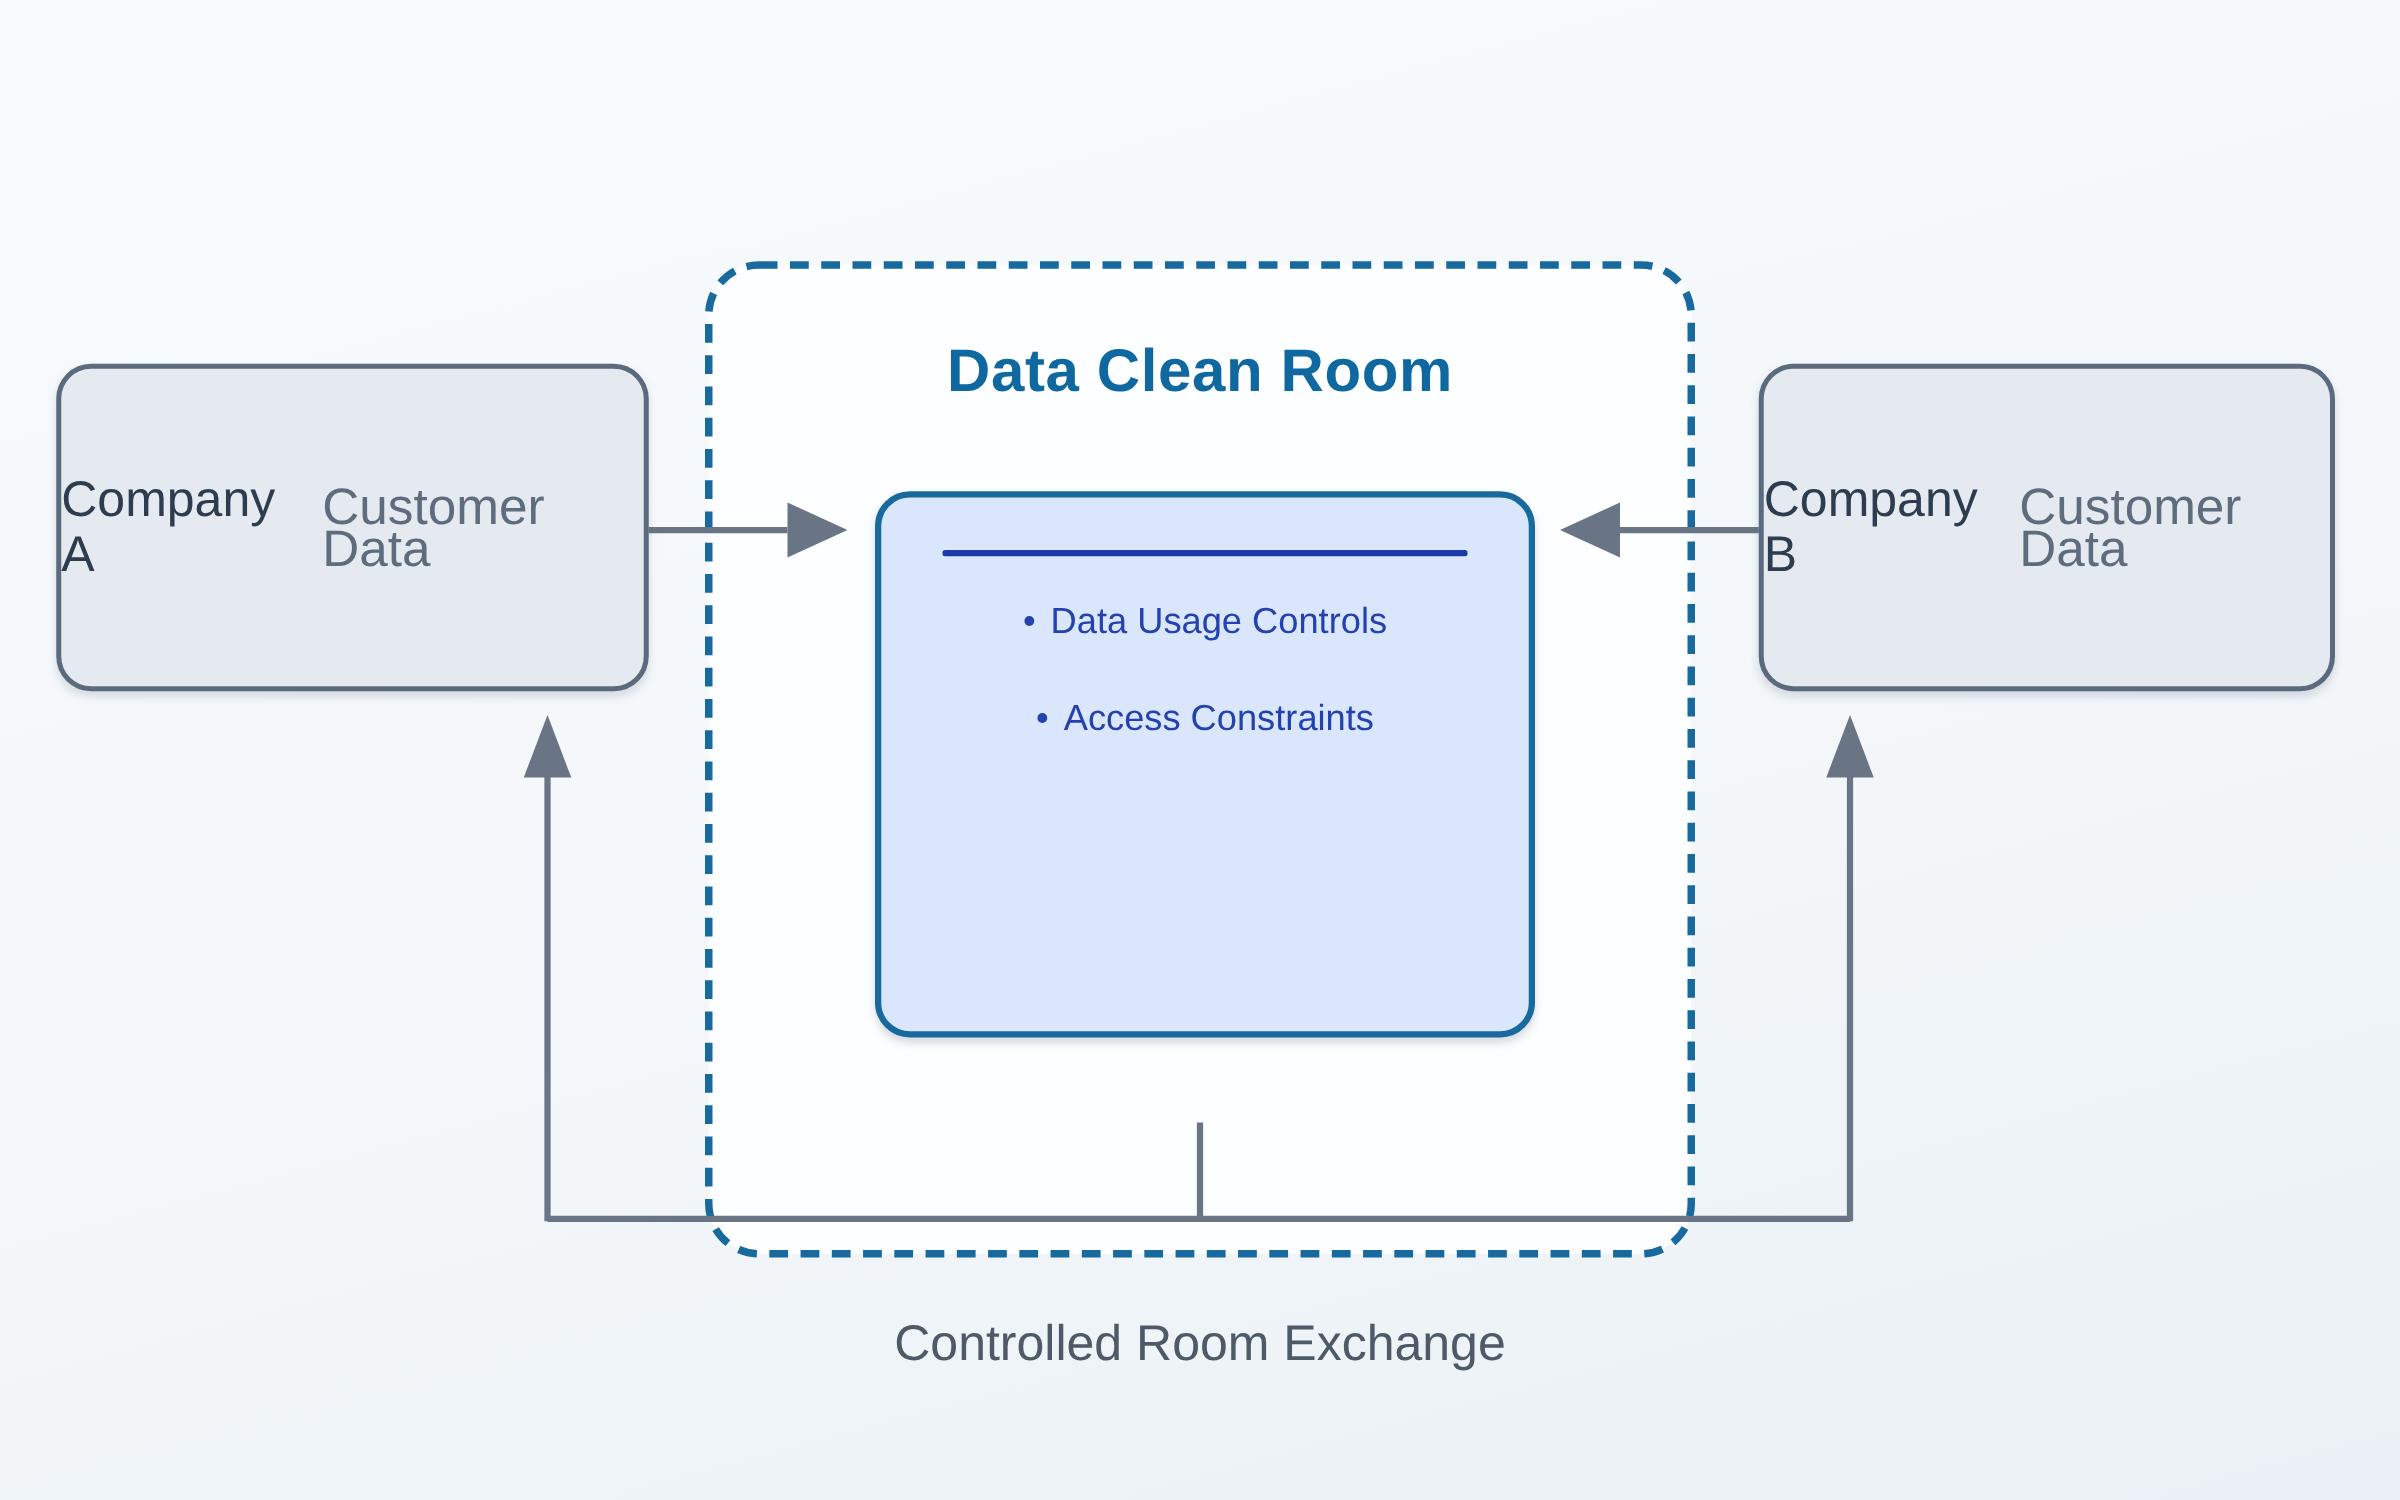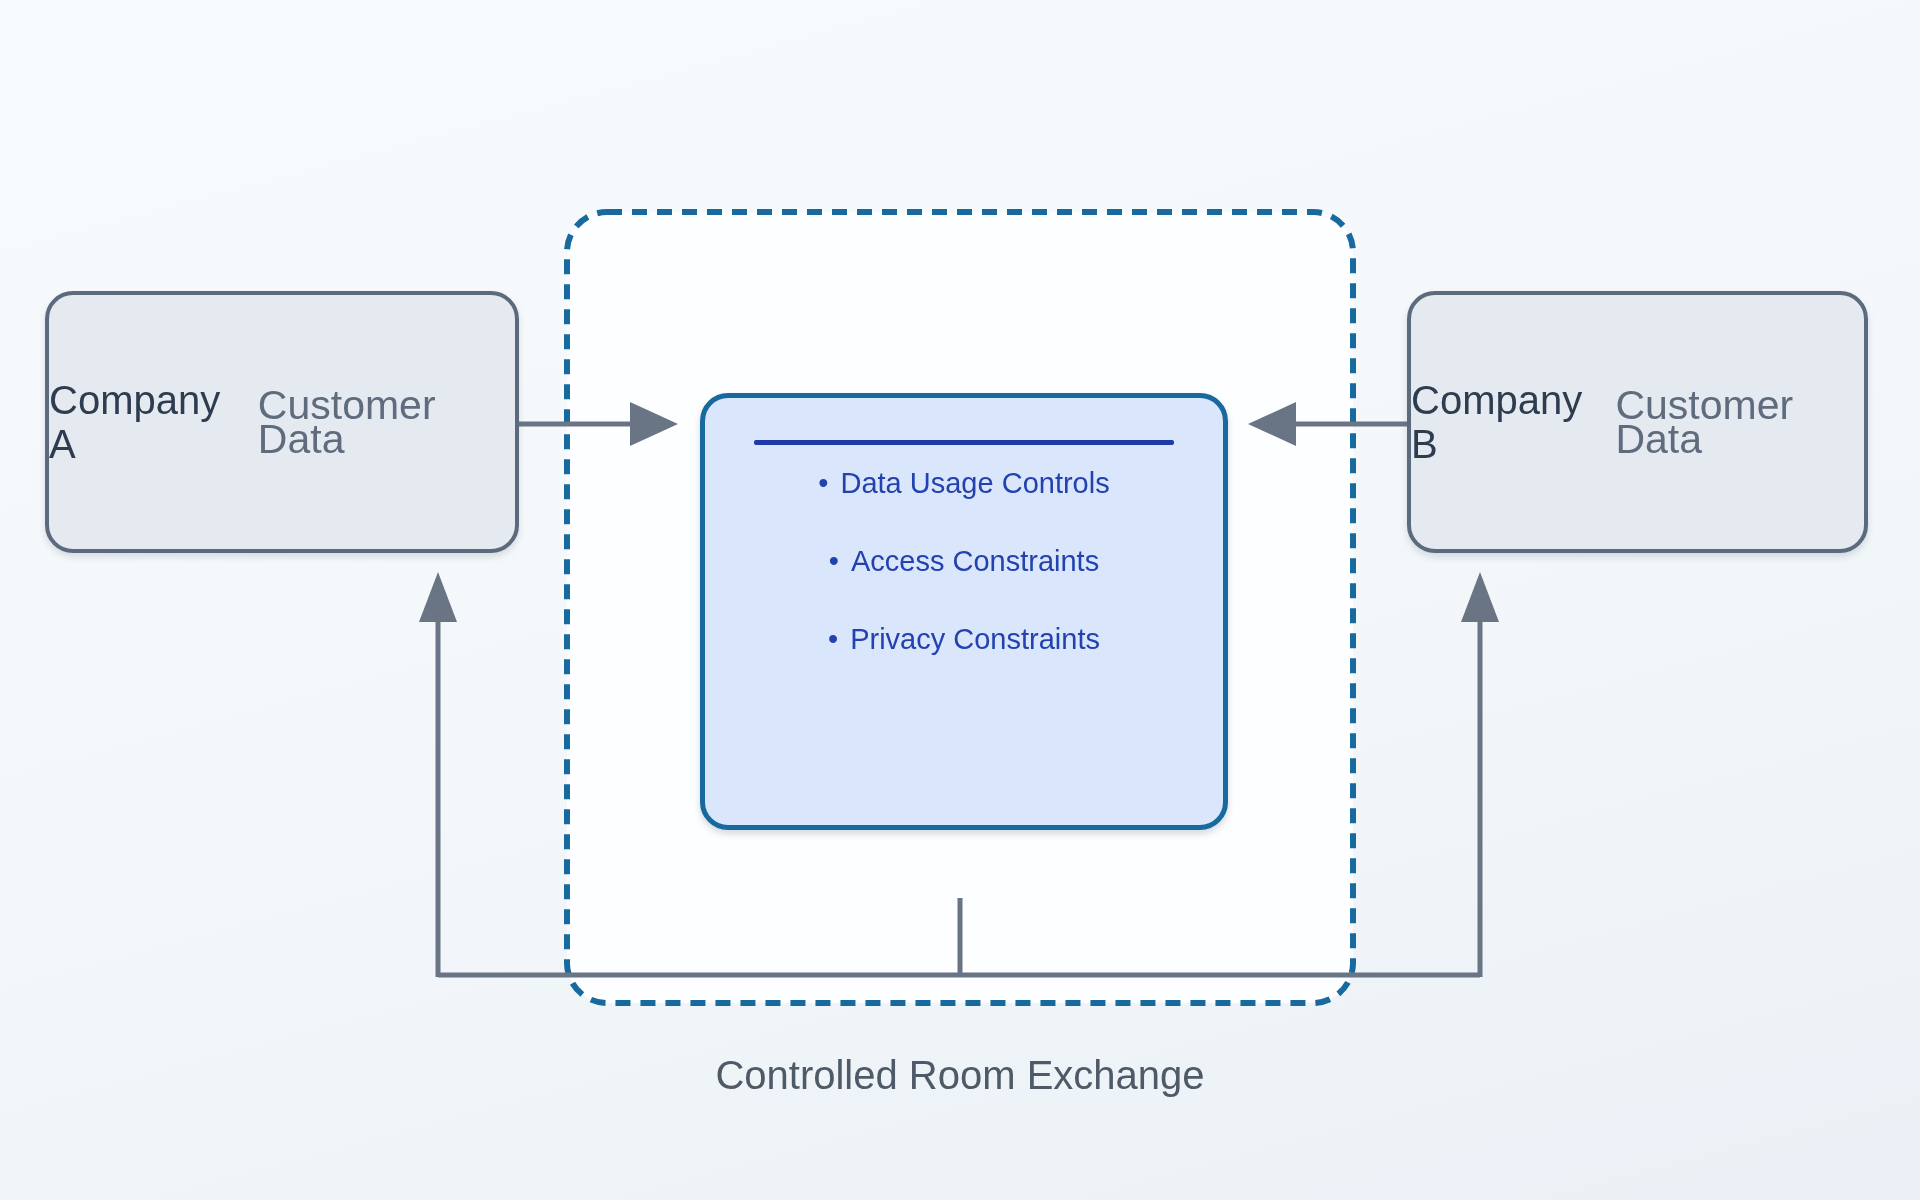--- a/index.html
+++ b/index.html
@@ -81,21 +81,21 @@
     color: #2342af;
   }
   .processing-divider {
     width: 420px;
     height: 5px;
     margin: 42px auto 0 auto;
     background: #1d3ba6;
     border-radius: 2px;
   }
   .bullet-list {
-    margin-top: 20px;
+    margin-top: 34px;
   }
   .bullet-item {
     font-size: 29px;
     line-height: 36px;
     margin-bottom: 42px;
     color: #2342af;
   }
   .bullet-glyph {
     margin-right: 12px;
   }
@@ -129,41 +129,39 @@
 
     <line x1="438" y1="975" x2="1480" y2="975" stroke="#697585" stroke-width="5"></line>
 
     <line x1="438" y1="977" x2="438" y2="620" stroke="#697585" stroke-width="5"></line>
     <polygon points="438,572 419,622 457,622" fill="#697585"></polygon>
 
     <line x1="1480" y1="977" x2="1480" y2="620" stroke="#697585" stroke-width="5"></line>
     <polygon points="1480,572 1461,622 1499,622" fill="#697585"></polygon>
   </svg>
 
+  <div class="clean-room-title">Data Clean Room</div>
 
   <div class="company-box company-a">
     <div class="company-name">Company A</div>
     <div class="company-subtitle">Customer Data</div>
   </div>
 
   <div class="company-box company-b">
     <div class="company-name">Company B</div>
     <div class="company-subtitle">Customer Data</div>
   </div>
 
   <div class="processing-box">
     <div class="processing-divider"></div>
     <div class="bullet-list">
       <div class="bullet-item">
         <span class="bullet-glyph">•</span><span>Data Usage Controls</span>
       </div>
       <div class="bullet-item">
         <span class="bullet-glyph">•</span><span>Access Constraints</span>
       </div>
-      <div class="bullet-item">
-        <span class="bullet-glyph">•</span><span>Privacy Constraints</span>
-      </div>
     </div>
   </div>
 
   <div class="caption">Controlled Room Exchange</div>
 
 </div>
 
 </body></html>

